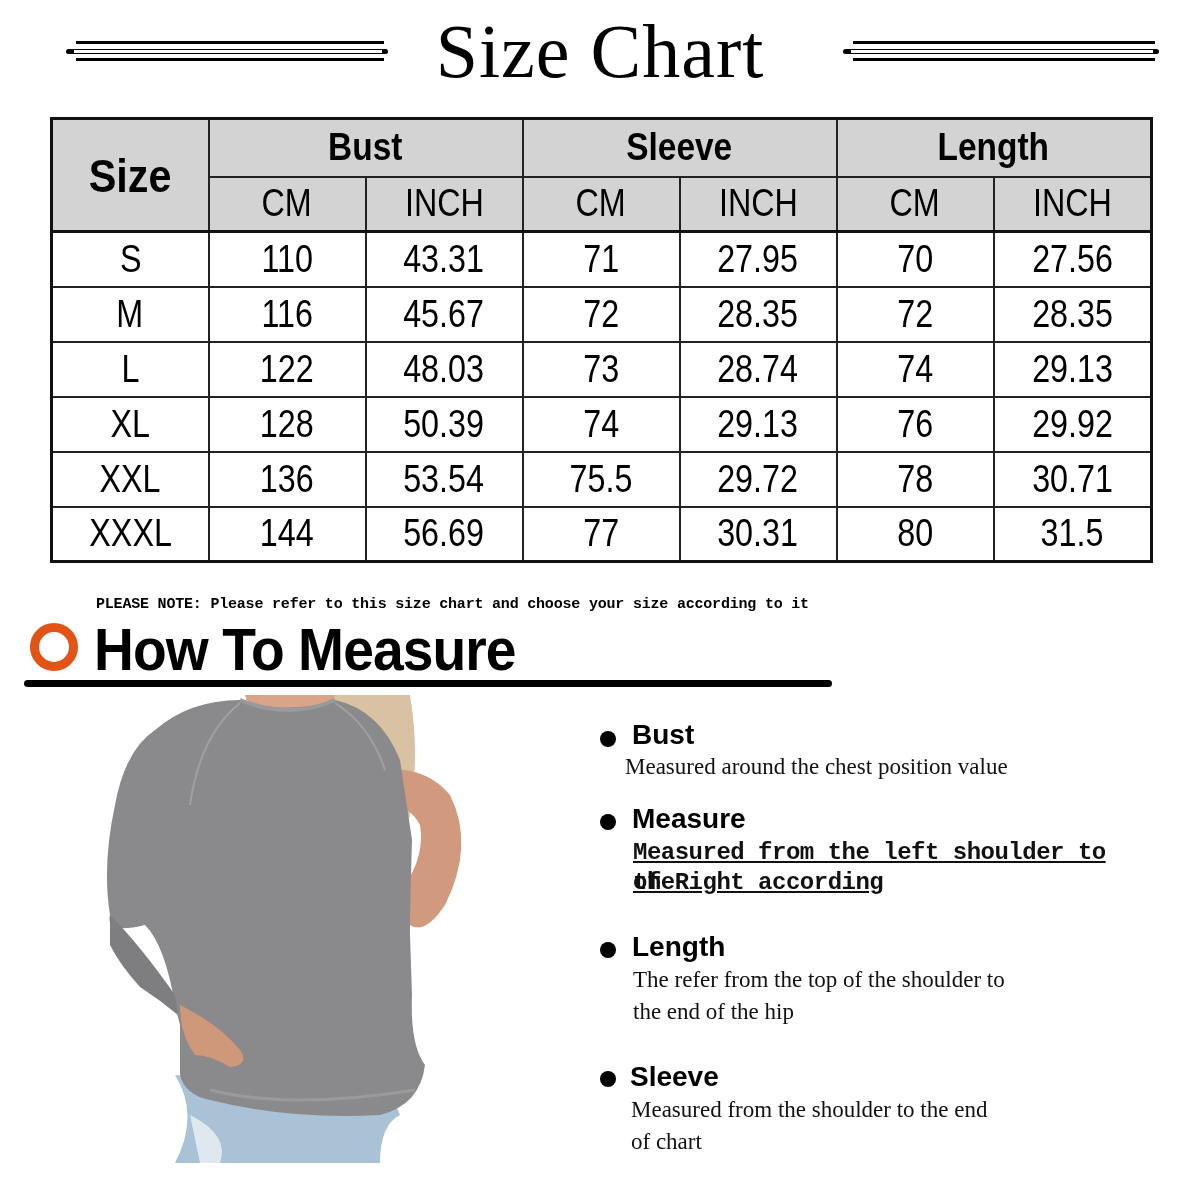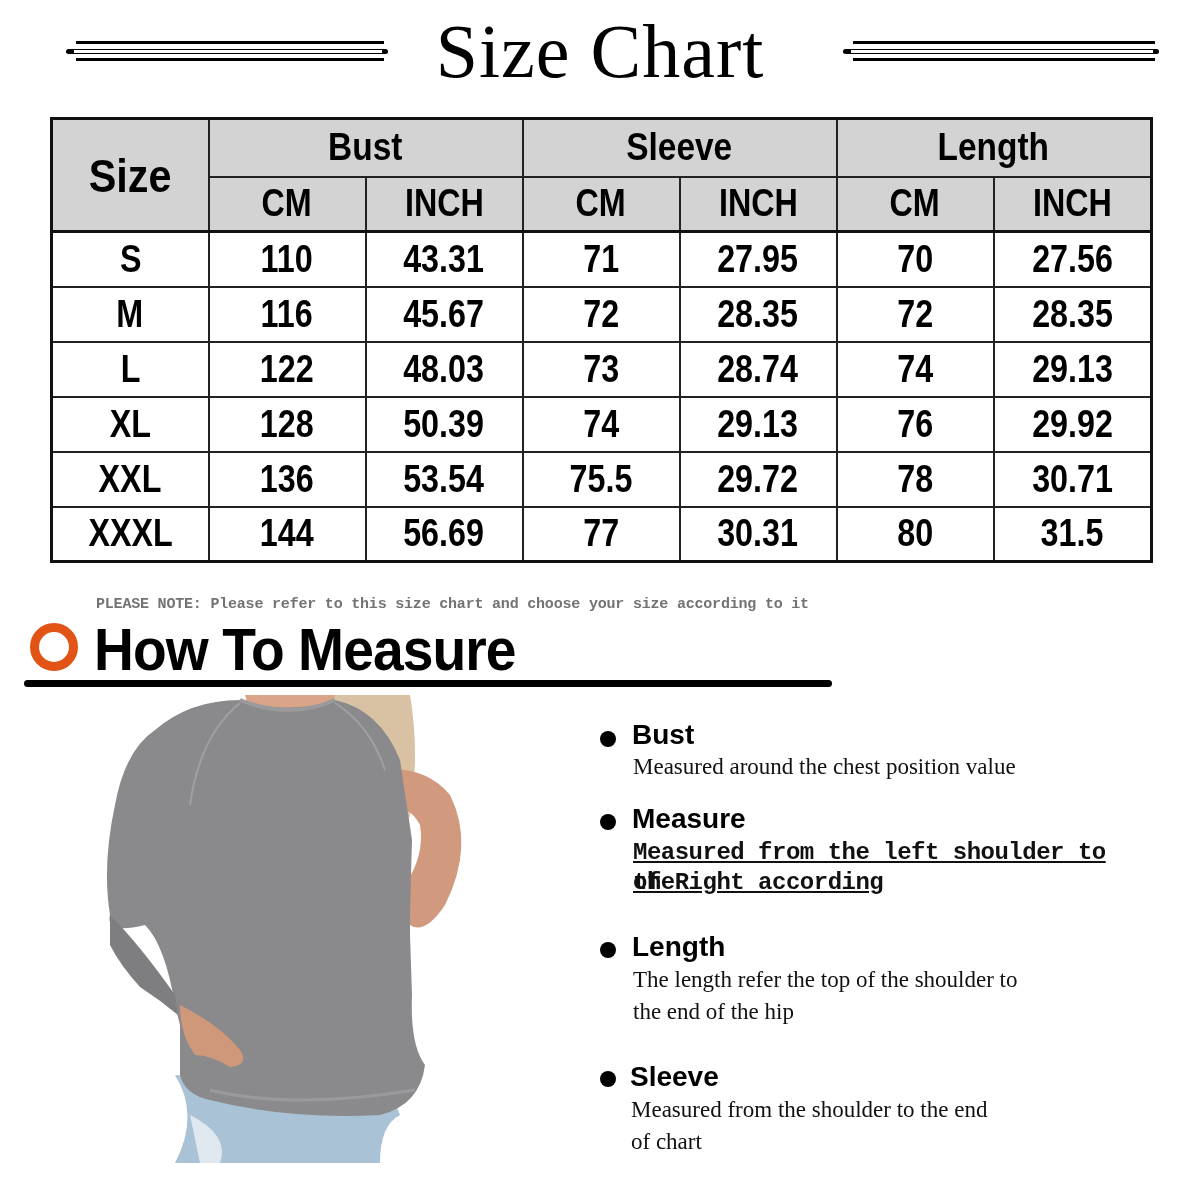--- a/index.html
+++ b/index.html
@@ -23,37 +23,37 @@
     .deco .inner { position: absolute; top: 9px; height: 3px; left: 8px; right: 6px; background: #fff; }
 
     
     .size-table {
       position: absolute; top: 117px; left: 50px; width: 1100px; height: 446px;
       border-collapse: collapse; table-layout: fixed;
       border: 3px solid #111;
     }
     .size-table td, .size-table th {
       border: 2px solid #222; text-align: center; vertical-align: middle;
-      font-family: "Liberation Sans", sans-serif; font-weight: bold;
+      font-family: "Liberation Sans", sans-serif; font-weight: normal;
     }
     .size-table th { background: #d3d3d3; }
     .size-table th.group { font-size: 38px; font-weight: bold; height: 58px; transform-origin: center; }
     .size-table th.group span, .size-table th.size-head span { display: inline-block; transform: scaleX(0.88); }
     .size-table th.size-head { font-size: 47px; font-weight: bold; }
     .size-table th.unit { font-size: 38px; height: 55px; }
     .size-table th.unit span { display: inline-block; transform: scaleX(0.85); }
     .size-table td { font-size: 38px; height: 55px; background: #fff; }
     .size-table td span { display: inline-block; transform: scaleX(0.85); }
     .size-table tr.row-top td { border-top: 3px solid #111; }
 
     
     .note {
       position: absolute; top: 596px; left: 96px;
       font-family: "Liberation Mono", monospace; font-size: 15px; font-weight: bold;
-      color: #737373; letter-spacing: -0.2px;
+      color: #000000; letter-spacing: -0.2px;
     }
 
     
     .htm-ring {
       position: absolute; top: 623px; left: 30px; width: 48px; height: 48px;
       border-radius: 50%; border: 9px solid #e25316; background: #fff;
     }
     .htm-title {
       position: absolute; top: 614px; left: 94px;
       font-family: "Liberation Sans", sans-serif; font-weight: bold; font-size: 60px;
@@ -216,32 +216,32 @@
     <path d="M160 5 Q210 25 255 5" stroke="#9a9a9c" stroke-width="4" fill="none"></path>
 
     <path d="M130 395 Q210 415 335 395" stroke="#9a9a9c" stroke-width="3" fill="none"></path>
   </svg>
 </div>
 
 <div class="measure-list">
   <div class="m-item" style="top:0">
     <div class="m-bullet" style="top:13px"></div>
     <div class="m-label" style="top:0">Bust</div>
-    <div class="m-desc" style="top:33px;left:35px">Measured around the chest position value</div>
+    <div class="m-desc" style="top:33px;left:27px">Measured around the chest position value</div>
   </div>
   <div class="m-item" style="top:84px">
     <div class="m-bullet" style="top:12px"></div>
     <div class="m-label" style="top:0">Measure</div>
     <div class="m-desc mono" style="top:36px;left:35px">Measured from the left shoulder to the</div>
     <div class="m-desc mono" style="top:66px;left:35px">of Right according</div>
   </div>
   <div class="m-item" style="top:212px">
     <div class="m-bullet" style="top:12px"></div>
     <div class="m-label" style="top:0">Length</div>
-    <div class="m-desc" style="top:34px;left:35px">The length refer the top of the shoulder to</div>
+    <div class="m-desc" style="top:34px;left:35px">The refer from the top of the shoulder to</div>
     <div class="m-desc" style="top:66px;left:35px">the end of the hip</div>
   </div>
   <div class="m-item" style="top:342px">
     <div class="m-bullet" style="top:11px"></div>
     <div class="m-label" style="top:0;left:32px">Sleeve</div>
     <div class="m-desc" style="top:34px;left:33px">Measured from the shoulder to the end</div>
     <div class="m-desc" style="top:66px;left:33px">of chart</div>
   </div>
 </div>
 

